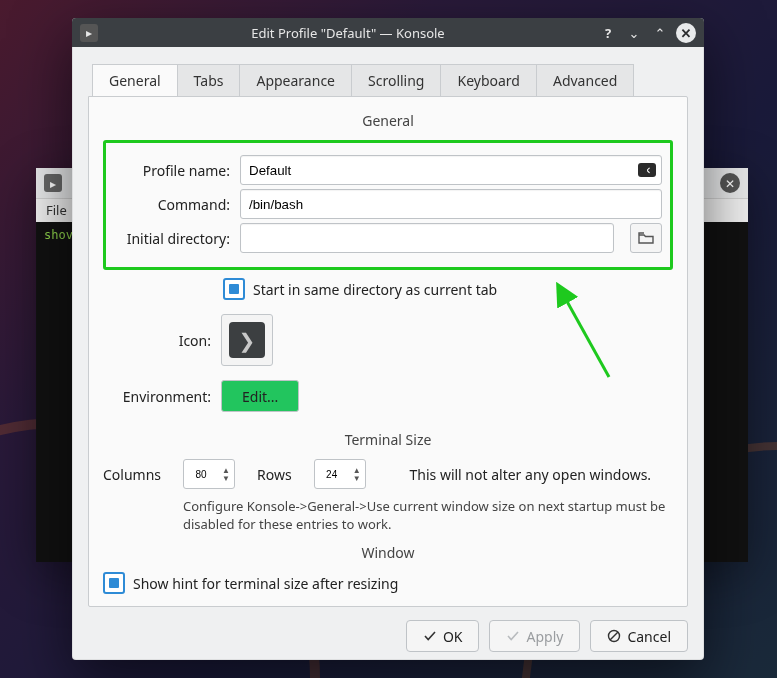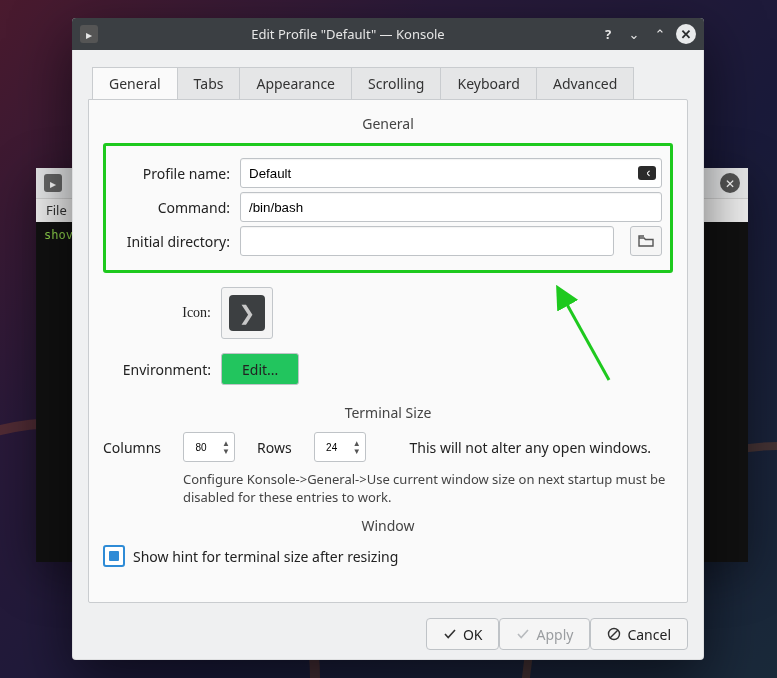--- a/index.html
+++ b/index.html
@@ -143,21 +143,21 @@
   .spinbox .spin-arrows span { font-size:8px;line-height:8px;text-align:center;color:#555;cursor:default; }
   .note { color:#444; font-size:13px; margin:6px 0 6px 80px; }
 
   
   .arrow-anno {
     position:absolute; left:460px; top:180px; pointer-events:none;
   }
 
   
   .button-bar {
-    height:52px; display:flex; justify-content:flex-end; align-items:center; padding:0 16px;
+    height:52px; display:flex; justify-content:flex-end; align-items:center; gap:10px; padding:0 16px;
     border-top: 1px solid transparent;
   }
   .push-btn {
     height:30px; padding:0 16px; border:1px solid #bfc3c7; border-radius:4px; background:#f5f5f5;
     display:inline-flex; align-items:center; gap:6px; color:#222;
   }
   .push-btn.disabled { color:#9a9da0; }
   .push-btn svg { display:block; }
 </style>
 </head>
@@ -218,22 +218,26 @@
           <div class="lbl">Initial directory:</div>
           <input class="text-input" value="" style="">
           <div class="browse-btn">
             <svg width="16" height="14" viewBox="0 0 16 14">
                 <path fill="none" stroke="#555" stroke-width="1.4" d="M1 4h5l1.5 1.5H15V12H1zM1 4V2h5"></path>
               </svg>
           </div>
         </div>
       </div>
 
-
-      <div class="form-row" style="margin-top:14px;font-family:Liberation Serif, serif;">
+      <div class="checkbox-row" style="margin-top:8px;">
+        <div class="checkbox checked"></div>
+        <span>Start in same directory as current tab</span>
+      </div>
+
+      <div class="form-row" style="margin-top:14px;">
         <div class="lbl">Icon:</div>
         <div class="icon-btn">
           <div class="icon-preview">❯</div>
         </div>
       </div>
 
       <div class="form-row" style="margin-top:14px;">
         <div class="lbl">Environment:</div>
         <div class="small-btn">Edit...</div>
       </div>

